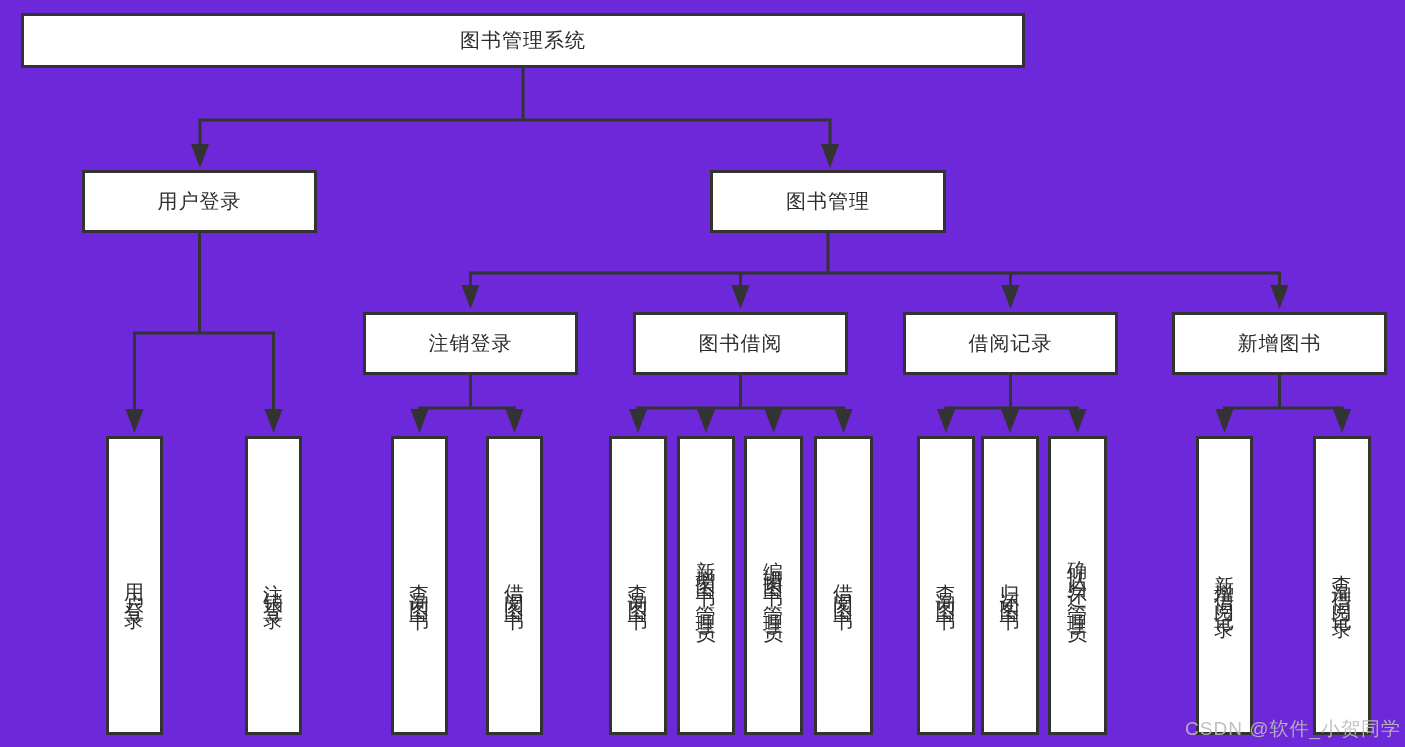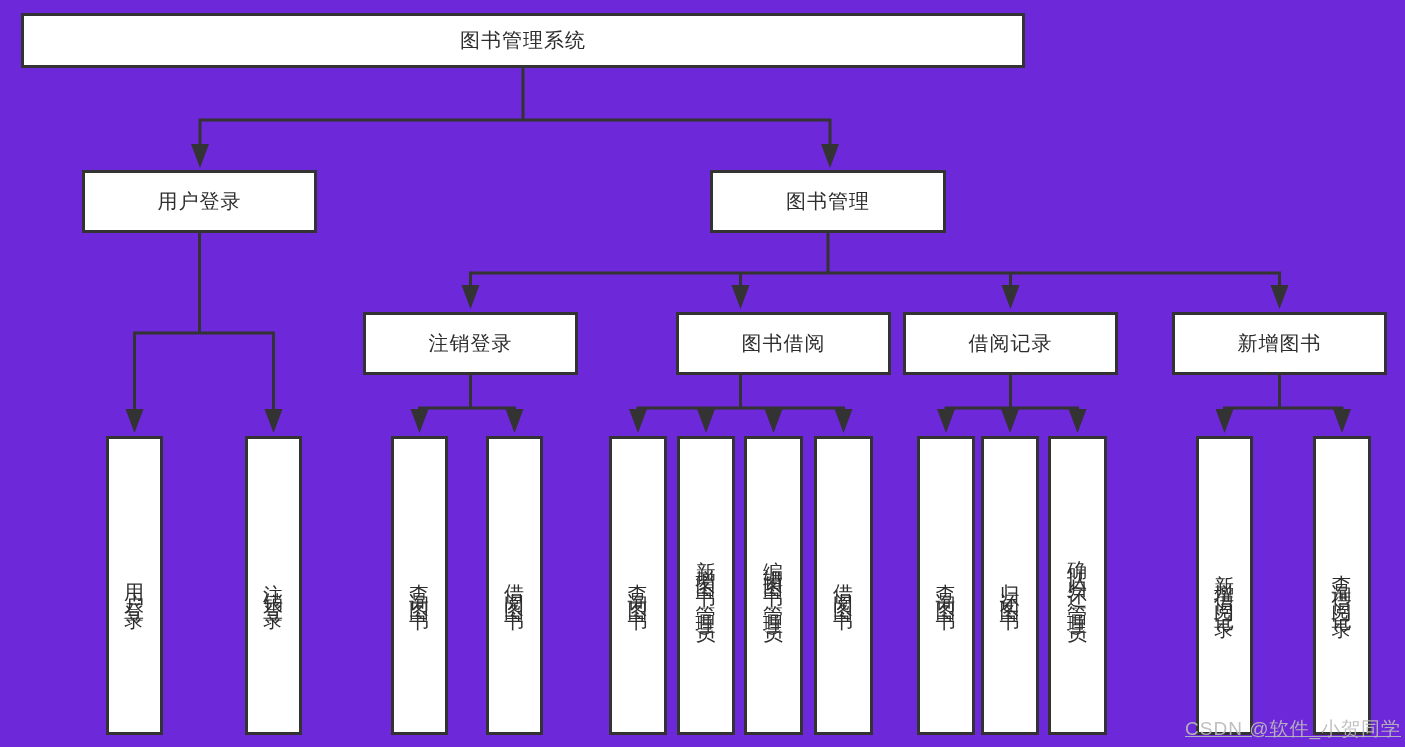--- a/index.html
+++ b/index.html
@@ -35,21 +35,21 @@
     line-height: 1;
     white-space: nowrap;
   }
   
   #n-root { left: 21px;  top: 13px;  width: 1004px; height: 55px; }
   
   #n-ulg  { left: 82px;  top: 170px; width: 235px; height: 63px; }
   #n-bm   { left: 710px; top: 170px; width: 236px; height: 63px; }
   
   #n-nbr  { left: 363px;  top: 312px; width: 215px; height: 63px; }
-  #n-bb   { left: 633px;  top: 312px; width: 215px; height: 63px; margin-left: 43px; }
+  #n-bb   { left: 633px;  top: 312px; width: 215px; height: 63px; }
   #n-cb   { left: 903px;  top: 312px; width: 215px; height: 63px; }
   #n-br   { left: 1172px; top: 312px; width: 215px; height: 63px; }
   
   .leaf { top: 436px; height: 299px; }
   #n-ul   { left: 106px;  width: 57px; }
   #n-lo   { left: 245px;  width: 57px; }
   #n-q1   { left: 391px;  width: 57px; }
   #n-b1   { left: 486px;  width: 57px; }
   #n-q2   { left: 609px;  width: 58px; }
   #n-add  { left: 677px;  width: 58px; }
@@ -62,21 +62,20 @@
   #n-rq   { left: 1313px; width: 58px; }
   .watermark {
     position: absolute;
     right: 4px;
     bottom: 5px;
     font-size: 19px;
     color: rgba(186, 186, 186, 0.92);
     letter-spacing: 1px;
     z-index: 5;
     white-space: nowrap;
-    text-decoration: underline;
   }
 </style>
 </head>
 <body>
 
 <div class="stage">
 
   <svg class="wires" width="1405" height="747" viewBox="0 0 1405 747" xmlns="http://www.w3.org/2000/svg">
     <g stroke="#333333" stroke-width="3" fill="none">
 

